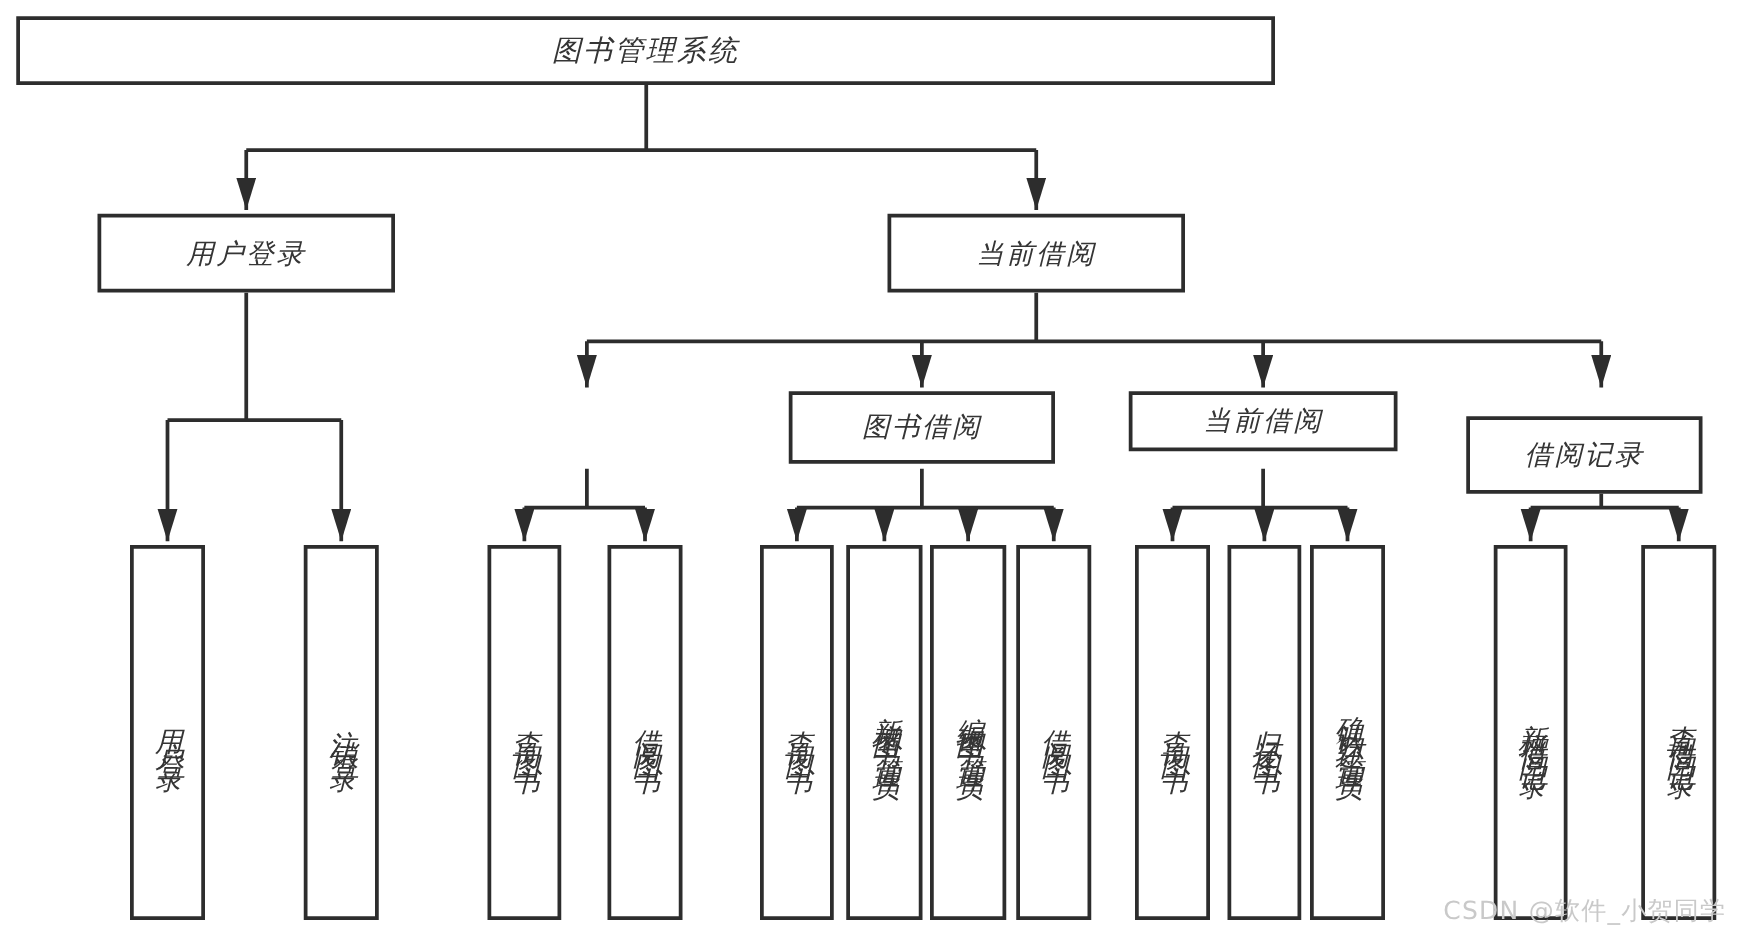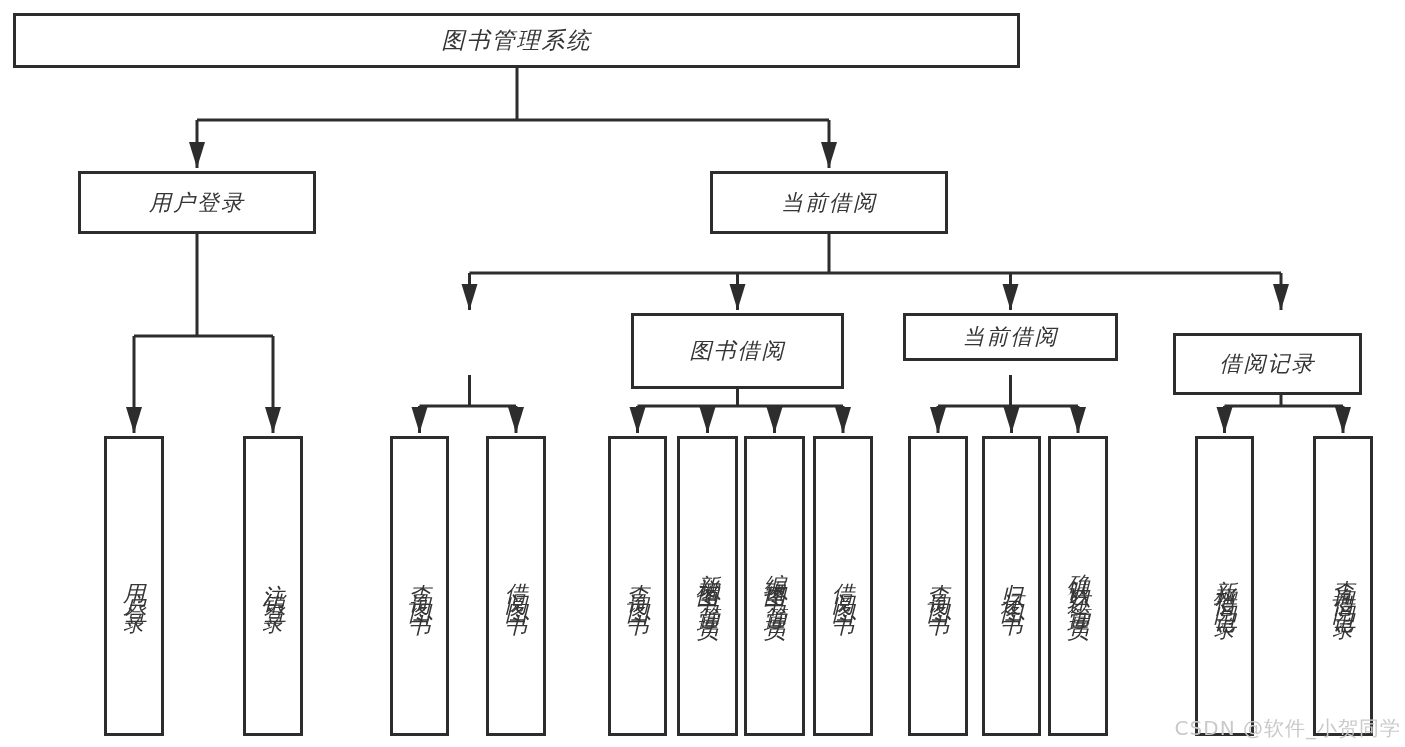--- a/index.html
+++ b/index.html
@@ -30,21 +30,21 @@
   .b.v {
     writing-mode: vertical-rl;
     text-orientation: mixed;
     letter-spacing: 0.45em;
     font-size: 22px;
   }
   .b.v.med  { letter-spacing: 0.36em; }
   .b.v.long { letter-spacing: 0.30em; }
   .watermark {
     position: absolute;
-    right: 4px;
+    right: 24px;
     bottom: 5px;
     font-size: 20px;
     letter-spacing: 1px;
     color: #c9c9c9;
     z-index: 5;
     font-family: "DejaVu Sans", sans-serif;
   }
 </style>
 </head>
 <body>
@@ -87,21 +87,21 @@
       <line x1="1224.5" y1="406" x2="1224.5" y2="433" marker-end="url(#arrow)"></line>
       <line x1="1343" y1="406" x2="1343" y2="433" marker-end="url(#arrow)"></line>
     </g>
   </svg>
 
   <div class="b" style="left:13px; top:13px; width:1007px; height:55px; font-size:23px;">图书管理系统</div>
 
   <div class="b" style="left:78px; top:171px; width:238px; height:63px;">用户登录</div>
   <div class="b" style="left:710px; top:171px; width:238px; height:63px;">当前借阅</div>
 
-  <div class="b" style="left:631px; top:313px; width:213px; height:76px;">图书借阅</div>
+  <div class="b" style="left:631px; top:313px; width:213px; height:58px;">图书借阅</div>
   <div class="b" style="left:903px; top:313px; width:215px; height:48px;">当前借阅</div>
   <div class="b" style="left:1173px; top:313px; width:189px; height:62px;margin-top:20px;">借阅记录</div>
 
   <div class="b v" style="left:104px; top:436px; width:60px; height:300px;">用户登录</div>
   <div class="b v" style="left:243px; top:436px; width:60px; height:300px;">注销登录</div>
 
   <div class="b v" style="left:390px; top:436px; width:59px; height:300px;">查询图书</div>
   <div class="b v" style="left:486px; top:436px; width:60px; height:300px;">借阅图书</div>
 
   <div class="b v" style="left:608px; top:436px; width:59px; height:300px;">查询图书</div>

